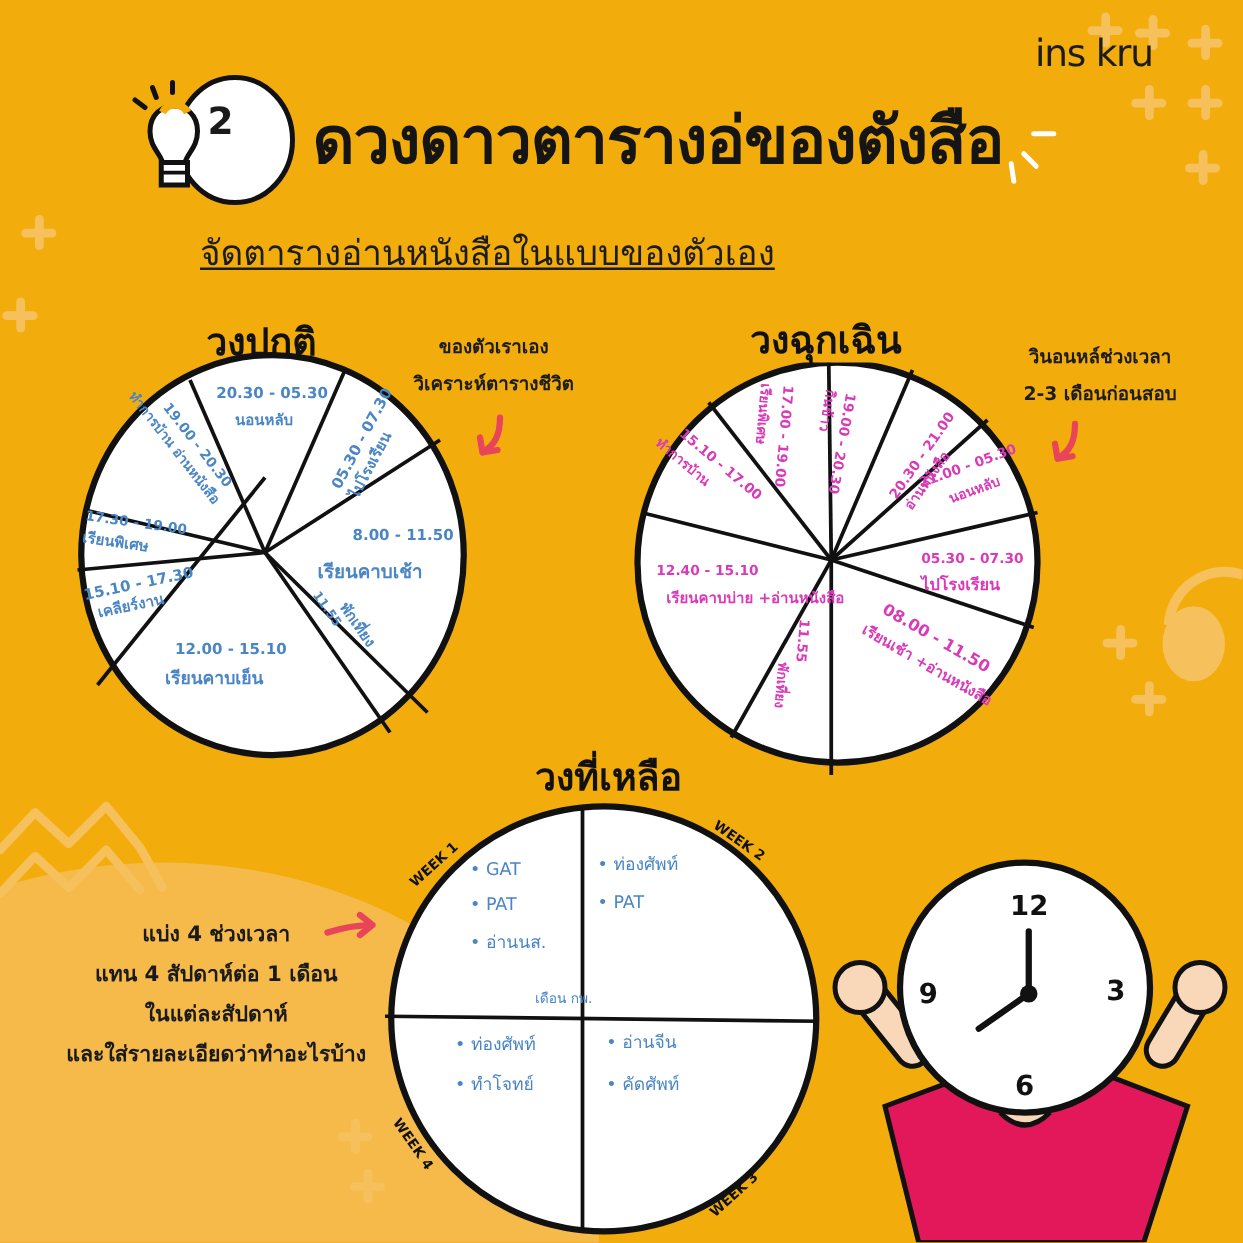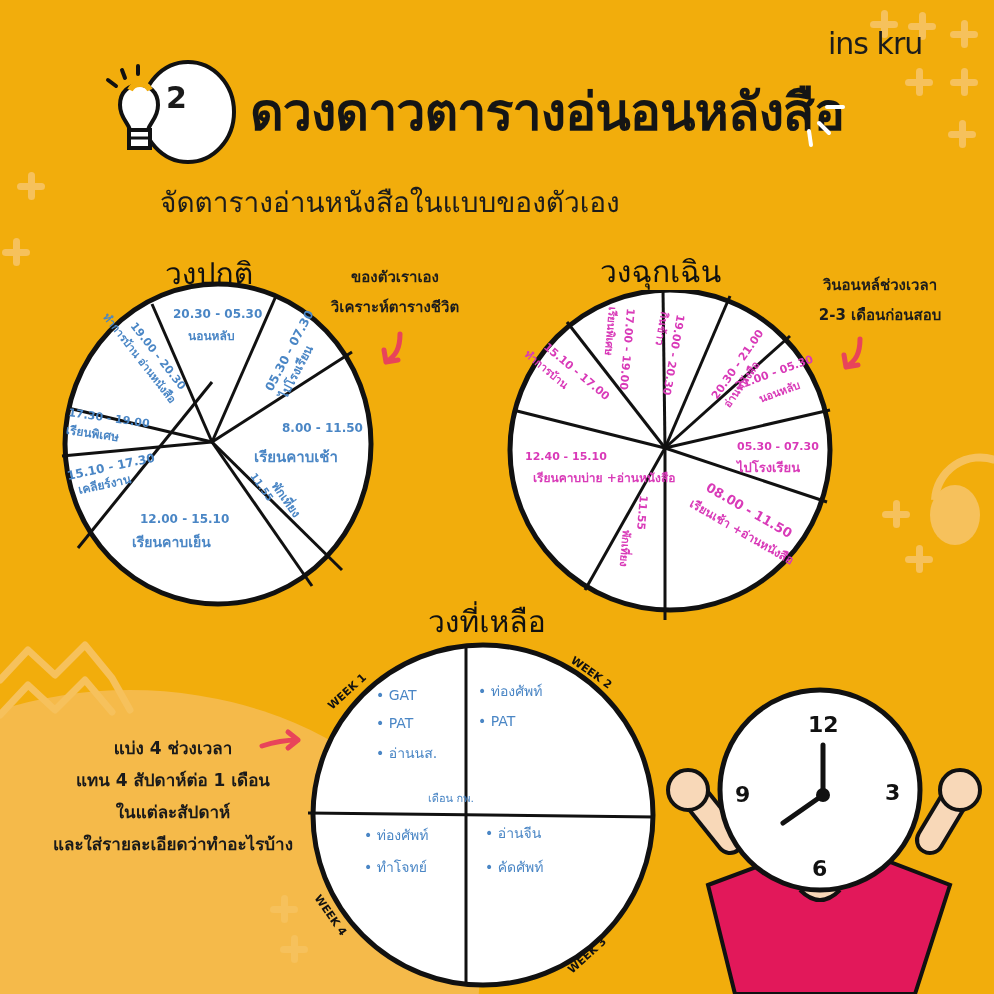--- a/index.html
+++ b/index.html
@@ -6,22 +6,22 @@
   body{width:994px;height:994px;overflow:hidden;background:#f2ad0c;position:relative;
        font-family:"DejaVu Sans","Liberation Sans",sans-serif;color:#1a1a1a;}
   .abs{position:absolute;}
   .bgblob{position:absolute;border-radius:50%;background:#f5ba4a;}
   .plus{position:absolute;width:28px;height:28px;}
   .plus::before,.plus::after{content:"";position:absolute;background:#f6c15c;border-radius:4px;}
   .plus::before{left:11px;top:0;width:7px;height:28px;}
   .plus::after{top:11px;left:0;height:7px;width:28px;}
   .brand{left:828px;top:26px;font-size:30px;font-weight:normal;letter-spacing:-1px;color:#1c1c1c;}
   .title{left:250px;top:70px;font-size:52px;font-weight:bold;color:#151515;letter-spacing:-1px;}
-  .subtitle{left:160px;top:180px;font-size:28px;color:#1c1c1c;}
-  .section-h{font-size:30px;font-weight:normal;color:#111;}
+  .subtitle{left:160px;top:180px;font-size:28px;color:#1c1c1c;text-decoration:underline;}
+  .section-h{font-size:30px;font-weight:bold;color:#111;}
   .note{font-size:15px;font-weight:bold;text-align:center;line-height:30px;color:#1c1c1c;}
   svg text{font-family:"DejaVu Sans","Liberation Sans",sans-serif;}
   .badge-num{left:166px;top:80px;font-size:30px;font-weight:bold;}
   .bottom-note{left:48px;top:732px;width:250px;font-size:17px;font-weight:bold;text-align:center;line-height:32px;}
 </style>
 </head>
 <body>
 
 <div class="bgblob" style="left:-220px;top:690px;width:700px;height:560px;"></div>
 <svg class="abs" style="left:0;top:620px" width="140" height="120">
@@ -53,21 +53,21 @@
   <line x1="8" y1="20" x2="16" y2="26" stroke="#111" stroke-width="4" stroke-linecap="round"></line>
   <line x1="22" y1="10" x2="25" y2="18" stroke="#111" stroke-width="4" stroke-linecap="round"></line>
   <line x1="38" y1="6" x2="38" y2="14" stroke="#111" stroke-width="4" stroke-linecap="round"></line>
   <path d="M20,45 C20,18 58,18 58,45 C58,58 50,62 48,70 L30,70 C28,62 20,58 20,45 Z" fill="#fff" stroke="#111" stroke-width="4"></path>
   <path d="M30,30 C34,22 46,22 50,30" fill="none" stroke="#f2ad0c" stroke-width="6"></path>
   <rect x="29" y="70" width="21" height="18" fill="#fff" stroke="#111" stroke-width="4"></rect>
   <line x1="29" y1="78" x2="50" y2="78" stroke="#111" stroke-width="3"></line>
 </svg>
 <div class="abs badge-num">2</div>
 
-<div class="abs title">ดวงดาวตารางอ่นอนหลังสือ</div>
+<div class="abs title">ดวงดาวตารางอ่ของตังสือ</div>
 <svg class="abs" style="left:805px;top:95px" width="50" height="60">
   <line x1="22" y1="12" x2="38" y2="12" stroke="#fff" stroke-width="4" stroke-linecap="round"></line>
   <line x1="14" y1="28" x2="24" y2="38" stroke="#fff" stroke-width="4" stroke-linecap="round"></line>
   <line x1="4" y1="36" x2="6" y2="50" stroke="#fff" stroke-width="4" stroke-linecap="round"></line>
 </svg>
 <div class="abs subtitle">จัดตารางอ่านหนังสือในแบบของตัวเอง</div>
 
 <div class="abs section-h" style="left:165px;top:250px">วงปกติ</div>
 <div class="abs note" style="left:310px;top:262px;width:170px;">
   <div>ของตัวเราเอง</div>

